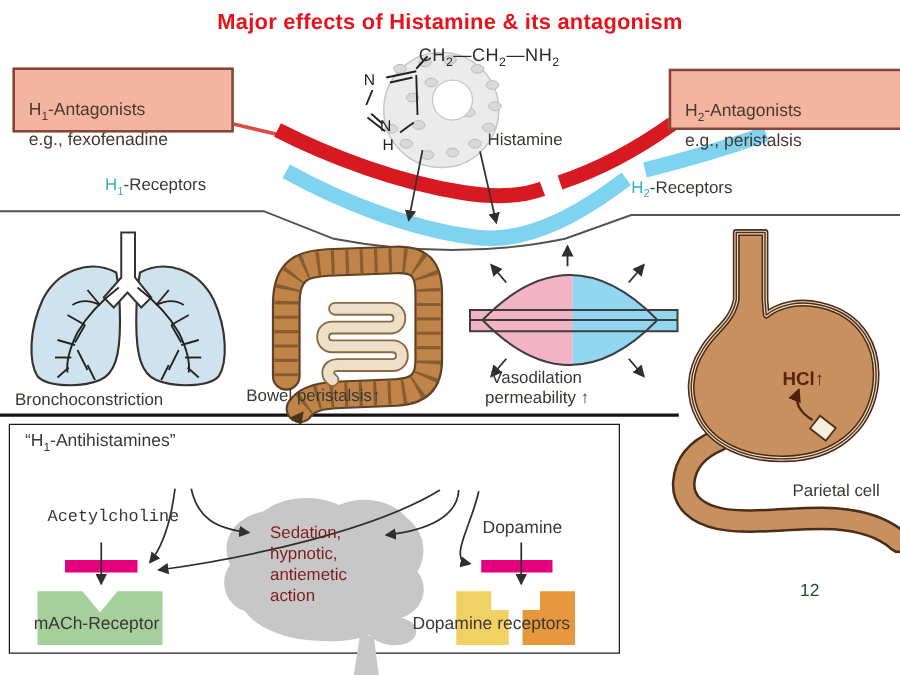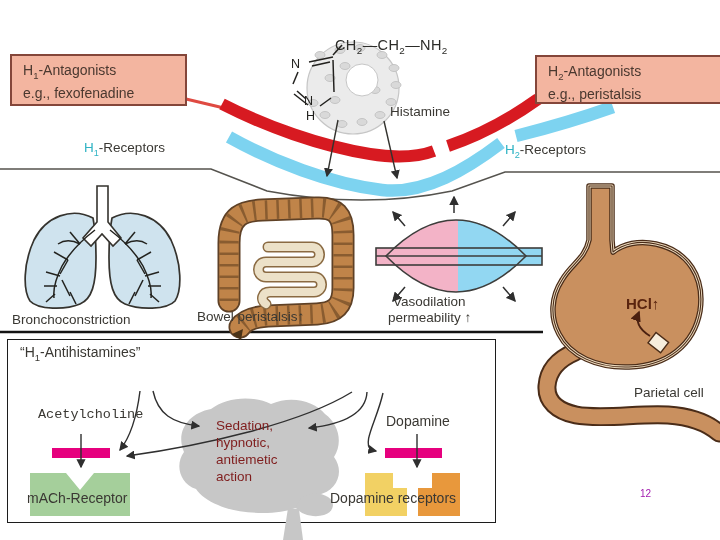--- a/index.html
+++ b/index.html
@@ -5,30 +5,30 @@
   html,body{margin:0;padding:0;background:#fff;}
   #slide{position:relative;width:720px;height:540px;background:#fff;overflow:hidden;
          font-family:"Liberation Sans","DejaVu Sans",sans-serif;color:#3a3833;}
   .abs{position:absolute;}
   .lbl{position:absolute;font-size:13.5px;color:#3a3833;white-space:nowrap;z-index:3;}
   .drug{font-size:14px;}
   sub{font-size:0.68em;}
   #title{left:0;top:7px;width:720px;text-align:center;font-size:17.5px;font-weight:bold;
          color:#e8121b;letter-spacing:.2px;z-index:3;}
   .antbox{position:absolute;background:#f3b5a0;border:2px solid #84463a;color:#4a382f;
-          font-size:14px;line-height:1.45;padding:4px 8px 4px 11px;z-index:3;box-sizing:border-box;}
+          font-size:14px;line-height:1.45;padding:21px 8px 4px 11px;z-index:3;box-sizing:border-box;}
   #box-h1{left:10px;top:54px;width:177px;height:52px;}
   #box-h2{left:535px;top:55px;width:190px;height:49px;}
   .cy{color:#2fb3c4;}
   #panel-border{left:7px;top:339px;width:487px;height:182px;border:1.6px solid #1c1c1c;z-index:0;}
   #svg-layer{position:absolute;left:0;top:0;z-index:1;}
   .ringlbl{font-size:12.5px;color:#22211e;}
   #hcl-label{font-size:15px;font-weight:bold;color:#5a240e;}
   #brain-text div{line-height:17px;font-size:13.5px;color:#7f1d1d;}
-  #page-num{left:640px;top:488px;font-size:10px;color:#a21caf;}
+  #page-num{left:640px;top:464px;font-size:14px;color:#14532d;}
 </style>
 </head>
 <body>
 
 <div id="slide">
 
   <div id="panel-border" class="abs"></div>
 
   <svg id="svg-layer" width="720" height="540" viewBox="0 0 720 540">
     <defs>
@@ -182,20 +182,21 @@
       <path d="M81,434 L81,467" marker-end="url(#ah)"></path>
       <path d="M417,434 L417,467" marker-end="url(#ah)"></path>
       <path d="M140,391 C137,415 131,436 120,450" marker-end="url(#ah)"></path>
       <path d="M153,391 C158,414 172,423 199,426" marker-end="url(#ah)"></path>
       <path d="M352,392 C300,424 200,446 127,456" marker-end="url(#ah)"></path>
       <path d="M367,392 C366,412 345,424 309,428" marker-end="url(#ah)"></path>
       <path d="M383,393 C377,420 362,442 371,450 L376,451" marker-end="url(#ah)"></path>
     </g>
   </svg>
 
+  <div id="title" class="abs">Major effects of Histamine &amp; its antagonism</div>
 
   <div id="box-h1" class="antbox">
     <div><span>H</span><sub>1</sub><span>-Antagonists</span></div>
     <div>e.g., fexofenadine</div>
   </div>
 
   <div id="box-h2" class="antbox">
     <div><span>H</span><sub>2</sub><span>-Antagonists</span></div>
     <div>e.g., peristalsis</div>
   </div>

